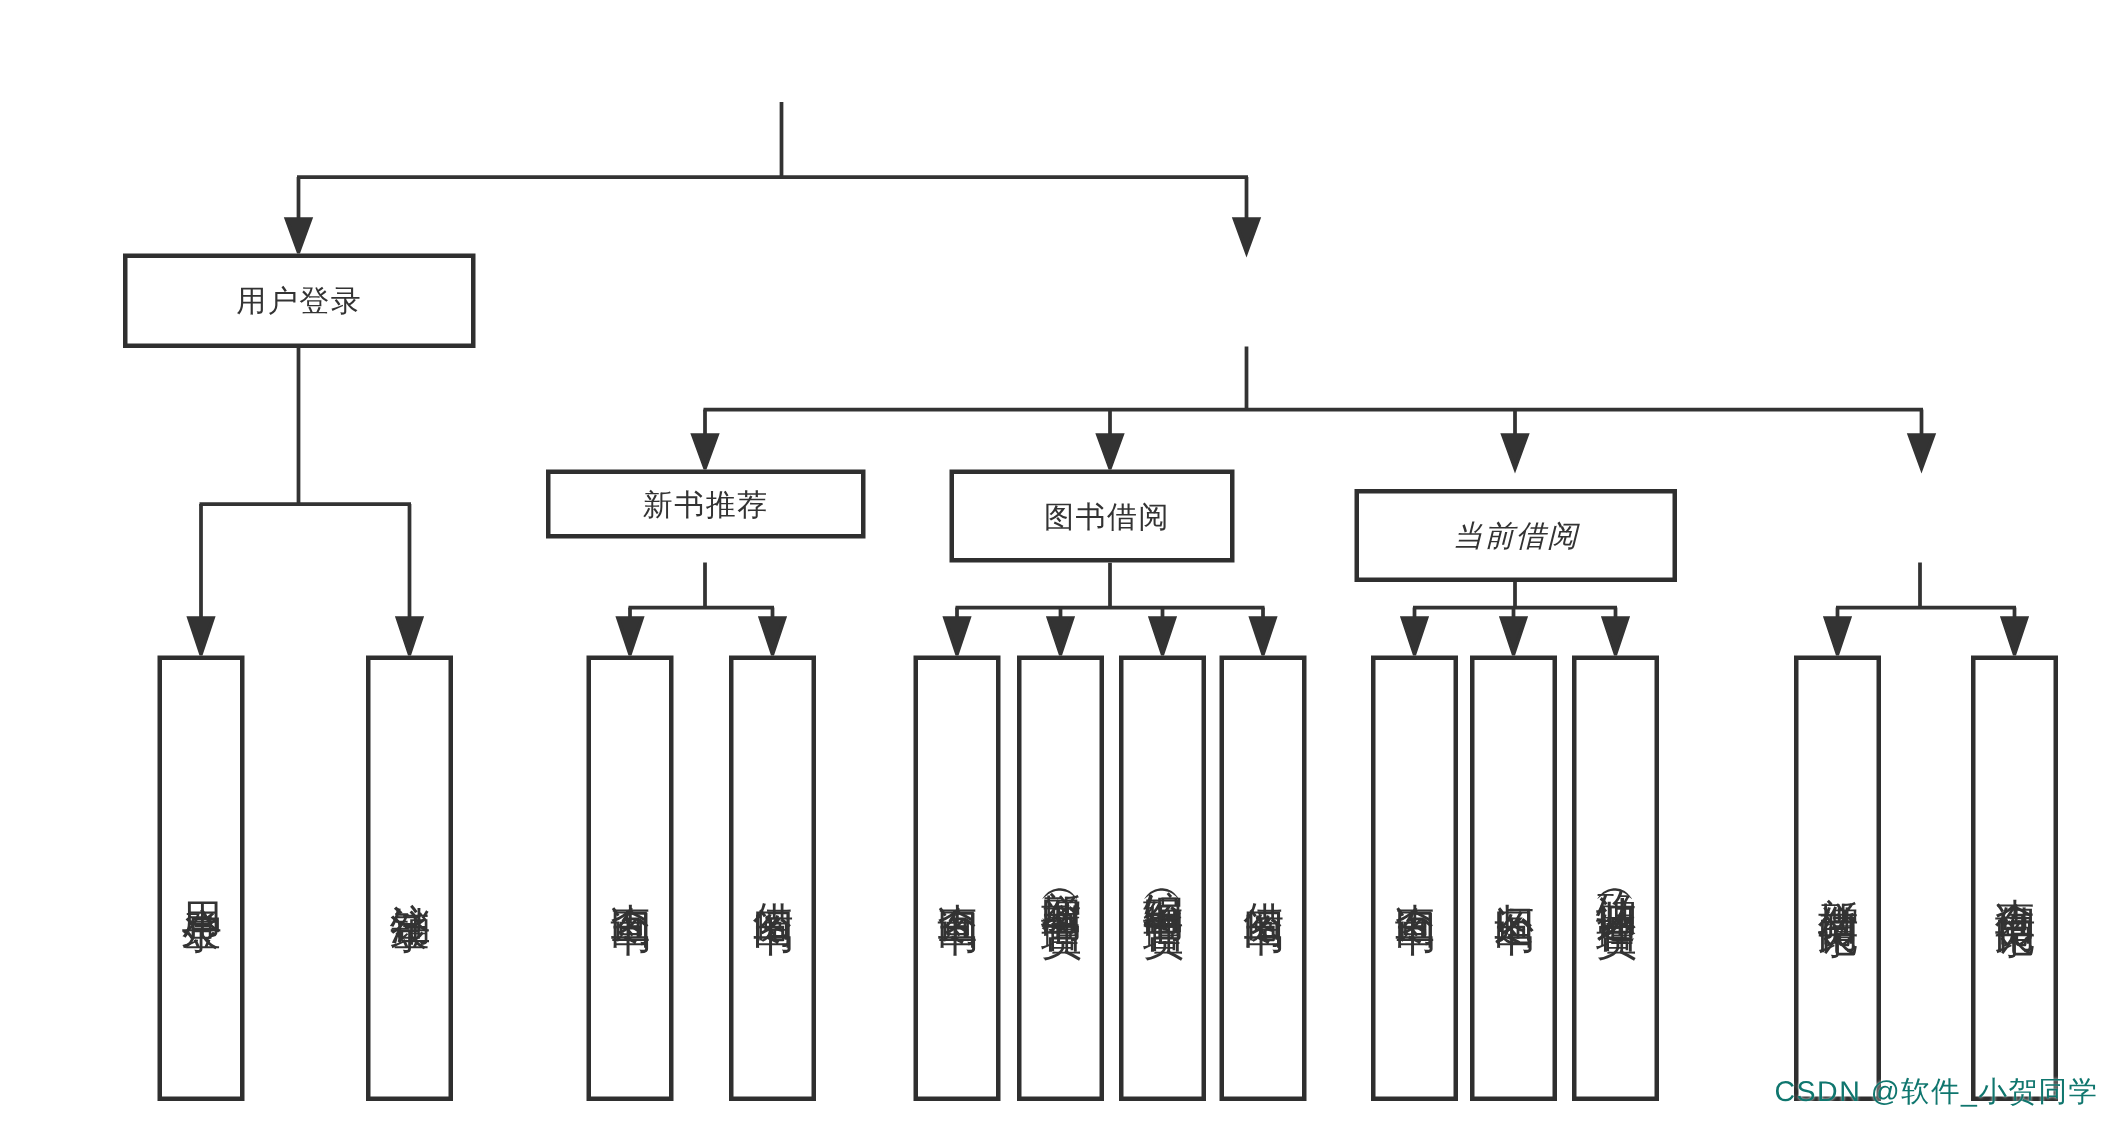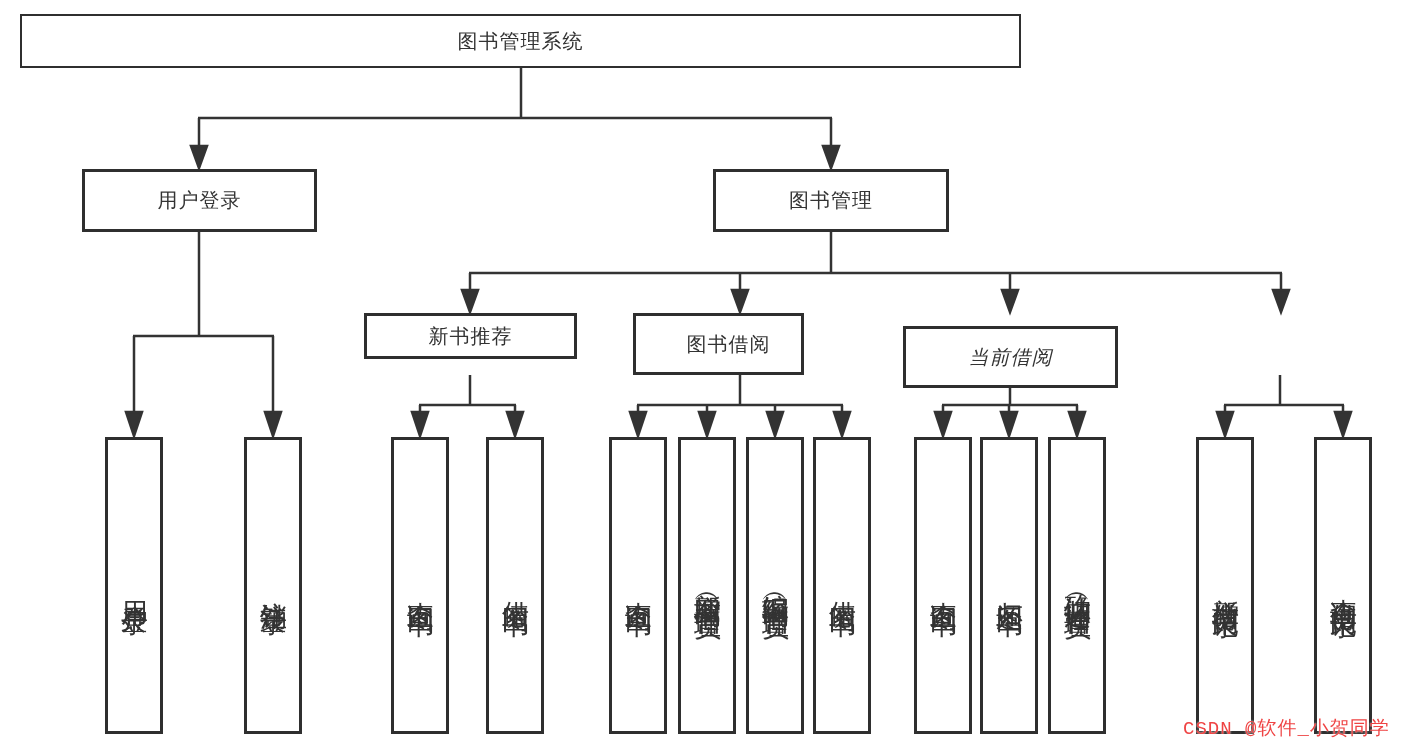--- a/index.html
+++ b/index.html
@@ -6,22 +6,22 @@
   body{font-family:"Liberation Sans","DejaVu Sans",sans-serif;}
   .canvas{position:relative;width:1405px;height:747px;background:#ffffff;overflow:hidden;}
   .wires{position:absolute;left:0;top:0;width:1405px;height:747px;}
   .box{position:absolute;box-sizing:border-box;background:#ffffff;border:3px solid #2f2f2f;
        display:flex;align-items:center;justify-content:center;color:#333333;}
   .box.root{border-width:2px;font-size:20px;letter-spacing:1px;}
   .box.hnode{font-size:20px;letter-spacing:1px;}
   .box.leaf{justify-content:center;}
   .leaf span{writing-mode:vertical-rl;text-orientation:mixed;font-size:27px;
              letter-spacing:3px;line-height:1;color:#333333;white-space:nowrap;}
-  .watermark{position:absolute;left:1183px;top:715px;font-size:19px;color:#ef4444;
-             letter-spacing:1px;white-space:nowrap;text-shadow:0 0 2px #ffffff;font-family:Liberation Mono, monospace;}
+  .watermark{position:absolute;left:1183px;top:715px;font-size:19px;color:#0f766e;
+             letter-spacing:1px;white-space:nowrap;text-shadow:0 0 2px #ffffff;}
 </style>
 </head>
 <body>
 
 <div class="canvas">
 
   <svg class="wires" viewBox="0 0 1405 747">
     <g stroke="#333333" stroke-width="2.5" fill="#333333">
       <path d="M521,68 V118" fill="none"></path>
       <path d="M198,118 H832" fill="none"></path>
@@ -83,35 +83,29 @@
     <g stroke="#333333" stroke-width="2.5" fill="#333333">
       <path d="M1280,375 V405" fill="none"></path>
       <path d="M1224,405 H1344" fill="none"></path>
       <path d="M1225,405 V414" fill="none"></path>
       <path d="M1343,405 V414" fill="none"></path>
       <polygon points="1217,412 1233,412 1225,436"></polygon>
       <polygon points="1335,412 1351,412 1343,436"></polygon>
     </g>
   </svg>
 
-  <div class="box root" style="left:20px;top:14px;width:1001px;height:54px;">
-    <span>图书管理系统</span>
-  </div>
 
   <div class="box hnode" style="left:82px;top:169px;width:235px;height:63px;">
     <span>用户登录</span>
-  </div>
-  <div class="box hnode" style="left:713px;top:169px;width:236px;height:63px;">
-    <span>图书管理</span>
   </div>
 
   <div class="box hnode" style="left:364px;top:313px;width:213px;height:46px;">
     <span>新书推荐</span>
   </div>
-  <div class="box hnode" style="left:633px;top:313px;width:171px;height:62px;padding-left:20px;">
+  <div class="box hnode" style="left:633px;top:313px;width:190px;height:62px;padding-left:20px;">
     <span>图书借阅</span>
   </div>
   <div class="box hnode" style="left:903px;top:326px;width:215px;height:62px;font-style:italic;">
     <span>当前借阅</span>
   </div>
 
   <div class="box leaf" style="left:105px;top:437px;width:58px;height:297px;">
     <span>用户登录</span>
   </div>
   <div class="box leaf" style="left:244px;top:437px;width:58px;height:297px;">

